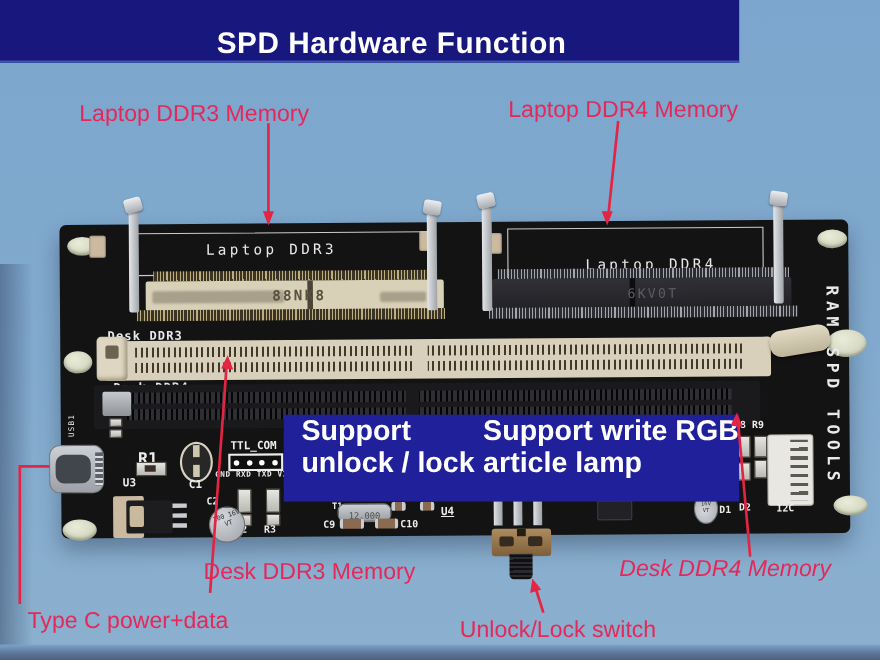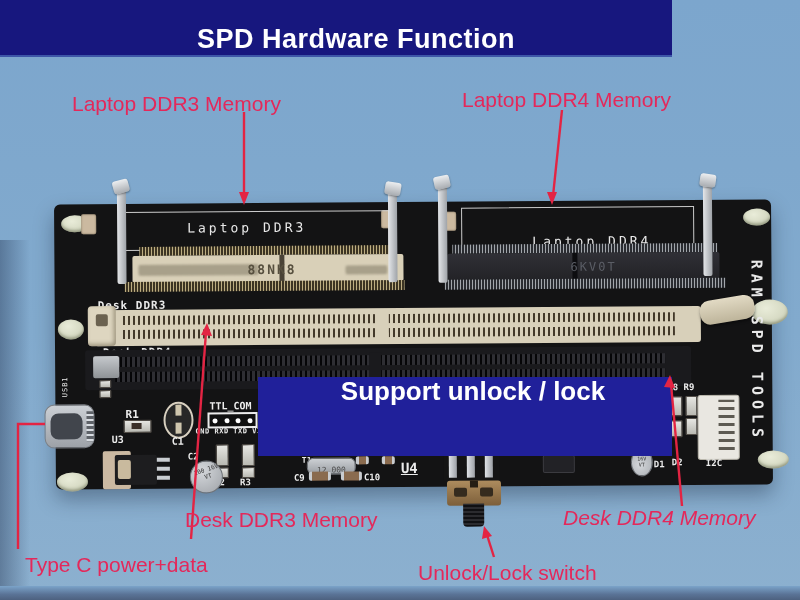--- a/index.html
+++ b/index.html
@@ -121,21 +121,21 @@
     <div class="rescomp" style="left:44px;top:176px;width:10px;height:6px;"></div>
     <div class="rescomp" style="left:44px;top:186px;width:10px;height:6px;"></div>
 
     <div class="silk abs" style="left:6px;top:172px;font-size:7px;writing-mode:vertical-rl;transform:rotate(180deg);letter-spacing:1px;">USB1</div>
 
     <div class="abs" style="left:-11px;top:200px;width:48px;height:42px;background:linear-gradient(180deg,#ccd0d5,#9da1a7);border:1px solid #7b7f85;border-radius:10px;">
       <div class="abs" style="left:5px;top:8px;width:32px;height:26px;background:#41454c;border-radius:8px;"></div>
       <div class="abs" style="left:41px;top:6px;width:7px;height:30px;background:repeating-linear-gradient(0deg,#d9dde2 0 2px,#5e6268 2px 5px);"></div>
     </div>
 
-    <div class="reflabel" style="left:70px;top:204px;font-size:11px;">R1</div>
+    <div class="reflabel" style="left:70px;top:204px;font-size:15px;">R1</div>
     <div class="rescomp" style="left:68px;top:216px;width:26px;height:11px;">
       <div class="abs" style="left:7px;top:2px;width:10px;height:6px;background:#3a2f28;"></div>
     </div>
     <div class="reflabel" style="left:56px;top:230px;font-size:10px;">U3</div>
 
     <div class="abs" style="left:108px;top:198px;width:26px;height:33px;background:#272727;border:2px solid #d8d0c0;border-radius:50%;">
       <div class="abs" style="left:10px;top:1px;width:6px;height:29px;background:#cfc6ae;"></div>
       <div class="abs" style="left:1px;top:12px;width:24px;height:7px;background:#272727;"></div>
     </div>
     <div class="reflabel" style="left:116px;top:232px;font-size:10px;">C1</div>
@@ -172,21 +172,21 @@
     <div class="reflabel" style="left:246px;top:253px;font-size:8px;">T1</div>
     <div class="abs" style="left:251px;top:255px;width:47px;height:15px;background:linear-gradient(180deg,#cdd0d4,#9a9ea3);border:1px solid #777b80;border-radius:7px;text-align:center;">
       <span style="font-size:8px;color:#4e4e4e;font-family:'DejaVu Sans Mono',monospace;line-height:15px;">12.000</span>
     </div>
     <div class="browncap" style="left:300px;top:254px;width:13px;height:8px;"></div>
     <div class="browncap" style="left:326px;top:254px;width:13px;height:8px;"></div>
     <div class="reflabel" style="left:238px;top:270px;font-size:9px;">C9</div>
     <div class="browncap" style="left:253px;top:269px;width:22px;height:9px;"></div>
     <div class="browncap" style="left:285px;top:269px;width:21px;height:9px;"></div>
     <div class="reflabel" style="left:308px;top:270px;font-size:9px;">C10</div>
-    <div class="reflabel" style="left:345px;top:258px;font-size:14px;text-decoration:underline;">U4</div>
+    <div class="reflabel" style="left:345px;top:258px;font-size:10px;text-decoration:underline;">U4</div>
 
     <div class="abs" style="left:388px;top:247px;width:56px;height:32px;background:#141414;">
       <div class="abs" style="left:5px;top:3px;width:8px;height:26px;background:linear-gradient(90deg,#dfe2e6,#9da1a6);"></div>
       <div class="abs" style="left:23px;top:3px;width:8px;height:26px;background:linear-gradient(90deg,#dfe2e6,#9da1a6);"></div>
       <div class="abs" style="left:41px;top:3px;width:8px;height:26px;background:linear-gradient(90deg,#dfe2e6,#9da1a6);"></div>
     </div>
     <div class="abs" style="left:391px;top:279px;width:54px;height:25px;background:linear-gradient(180deg,#ad8c5e,#7d5f3a);border-radius:3px;">
       <div class="abs" style="left:7px;top:7px;width:13px;height:9px;background:#352b1e;border-radius:2px;"></div>
       <div class="abs" style="left:33px;top:7px;width:13px;height:9px;background:#352b1e;border-radius:2px;"></div>
       <div class="abs" style="left:23px;top:0;width:8px;height:7px;background:#241d14;"></div>
@@ -209,20 +209,21 @@
     <div class="abs" style="left:642px;top:195px;width:40px;height:63px;background:#e9e7e1;border:1px solid #bab7ac;border-radius:3px;">
       <div class="abs" style="left:20px;top:4px;width:16px;height:55px;background:repeating-linear-gradient(0deg,#e9e7e1 0 5px,#5d5a52 5px 8px);"></div>
     </div>
     <div class="reflabel" style="left:650px;top:258px;font-size:9px;">I2C</div>
 
     <div class="silk abs" style="left:693px;top:60px;height:205px;writing-mode:vertical-rl;font-size:15px;letter-spacing:5px;font-weight:bold;">RAM SPD TOOLS</div>
   </div>
 
   <div id="infobox">
     <div>Support unlock / lock</div>
+    <div>Support write RGB article lamp</div>
   </div>
 
   <svg id="arrows" width="800" height="600" viewBox="0 0 800 600">
     <g stroke="#e32443" stroke-width="2.4" fill="none">
       <path d="M244,112 L244,196"></path>
       <path d="M562,110 L553,196"></path>
       <path d="M191,539 L206,332"></path>
       <path d="M682,506 L671,384"></path>
       <path d="M494,557 L487,535"></path>
       <path d="M45,424 L18,424 L18,549"></path>

